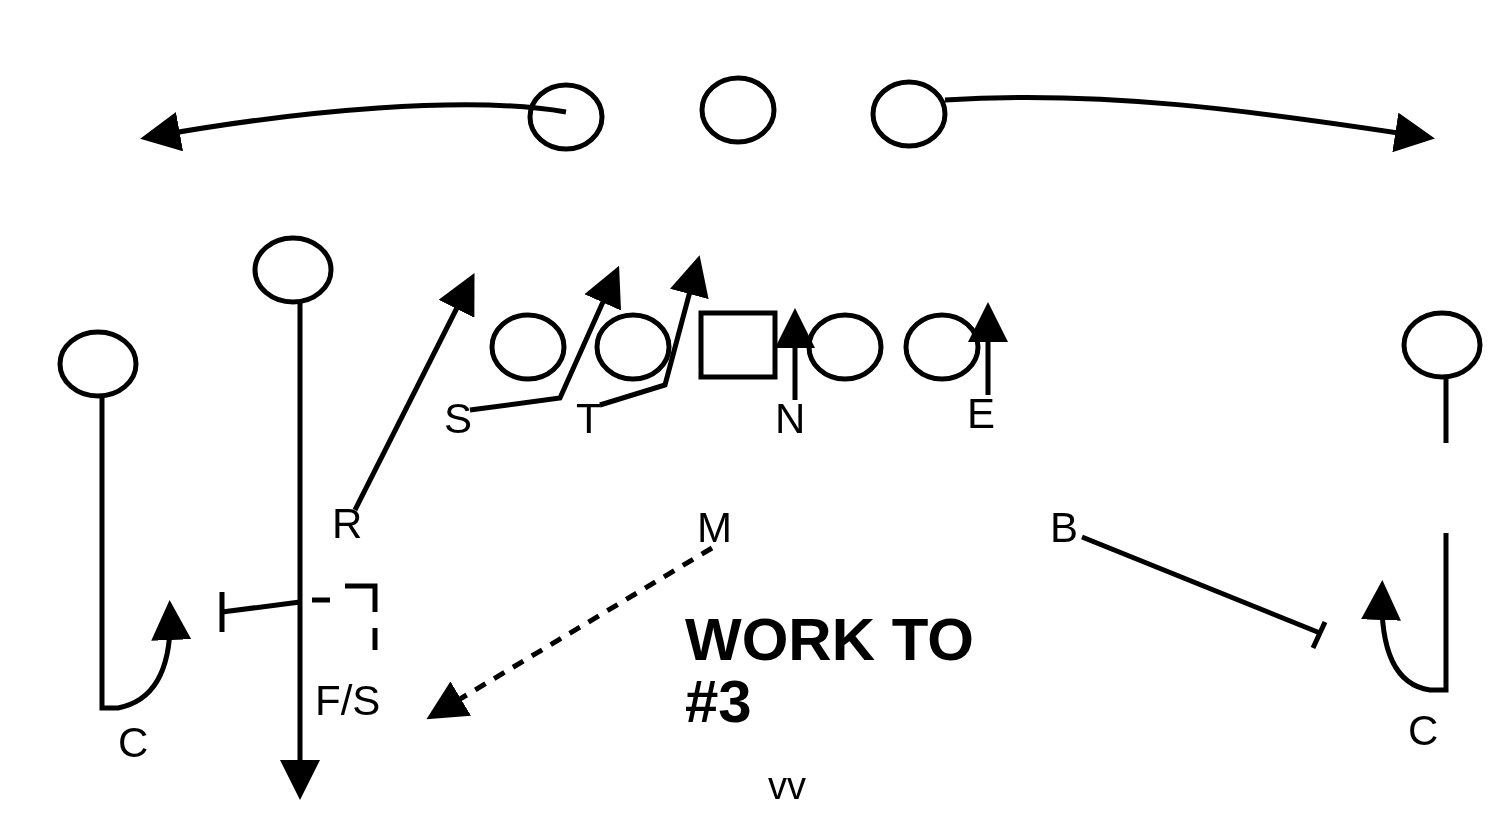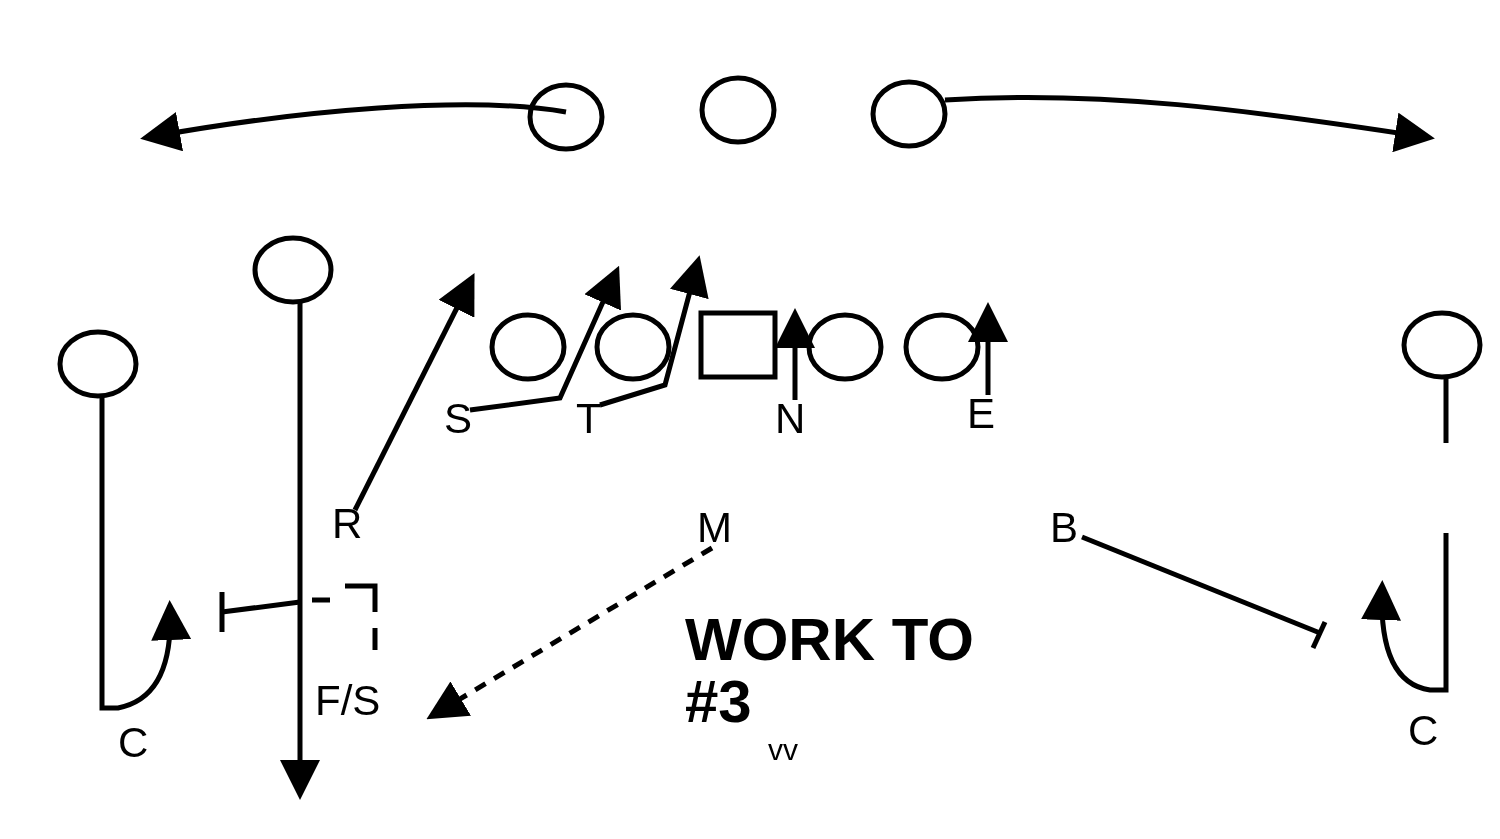--- a/index.html
+++ b/index.html
@@ -3,21 +3,21 @@
 <meta charset="utf-8">
 <style>
   html, body { margin:0; padding:0; background:#ffffff; }
   body { width:1500px; height:839px; overflow:hidden; position:relative; }
   #stage { position:absolute; left:0; top:0; width:1500px; height:839px; }
   svg { position:absolute; left:0; top:0; }
   .lbl { position:absolute; font-family:"Liberation Sans", sans-serif; color:#000; line-height:1; white-space:nowrap; }
   .pos { font-size:42px; font-weight:normal; }
   .note { font-size:54px; font-weight:bold; }
   .note-sm { font-size:60px; font-weight:bold; }
-  .tiny { font-size:30px; }
+  .tiny { font-size:38px;margin-top:32px; }
 </style>
 </head>
 <body>
 
 <div id="stage">
   <svg width="1500" height="839" viewBox="0 0 1500 839">
     <defs>
       <marker id="ah" markerWidth="8" markerHeight="8" refX="6" refY="4" orient="auto" markerUnits="strokeWidth">
         <path d="M0,0 L8,4 L0,8 Z" fill="#000"></path>
       </marker>

